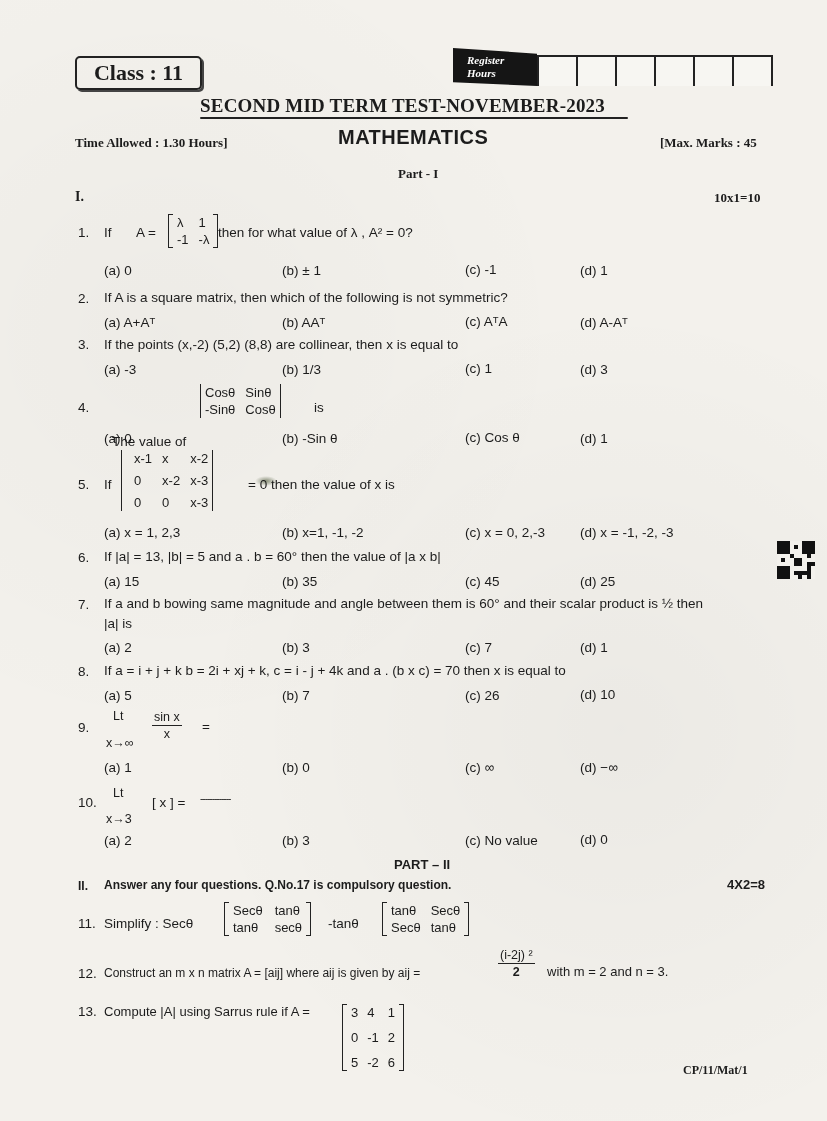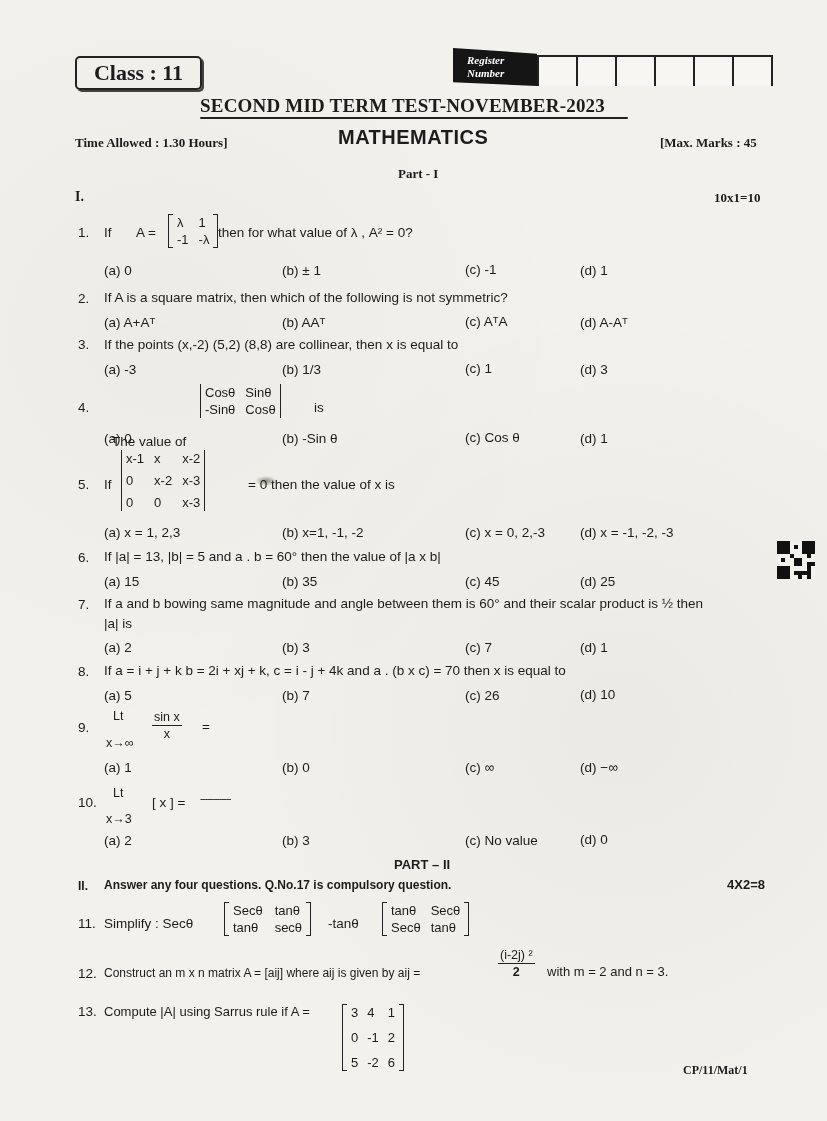--- a/index.html
+++ b/index.html
@@ -78,21 +78,21 @@
 
 <div class="page">
 
   <div class="abs class-box">
     <span>Class : 11</span>
   </div>
 
   <div class="abs reg-wrap">
     <div class="reg-label">
       <span>Register</span>
-      <span>Number</span>
+      <span>Hours</span>
     </div>
     <div class="reg-boxes">
       <div class="reg-box"></div>
       <div class="reg-box"></div>
       <div class="reg-box"></div>
       <div class="reg-box"></div>
       <div class="reg-box"></div>
       <div class="reg-box"></div>
     </div>
   </div>
@@ -156,21 +156,21 @@
   <div class="abs q" style="left:314px; top:400px;">is</div>
   <div class="abs opt" style="left:104px; top:431px;">(a) 0</div>
   <div class="abs opt" style="left:282px; top:431px;">(b)  -Sin θ</div>
   <div class="abs opt" style="left:465px; top:430px;">(c) Cos  θ</div>
   <div class="abs opt" style="left:580px; top:431px;">(d) 1</div>
 
   <div class="abs q" style="left:78px; top:477px;">5.</div>
   <div class="abs q" style="left:104px; top:477px;">If</div>
   <div class="matrix" style="left:121px; top:450px;">
     <div class="bar"></div>
-    <div class="mgrid" style="grid-template-columns:auto auto auto; row-gap:7px;">
+    <div class="mgrid" style="grid-template-columns:auto auto auto; row-gap:7px;margin-left:8px;">
       <span>x-1</span>
         <span>x</span>
         <span>x-2</span>
       <span>0</span>
         <span>x-2</span>
         <span>x-3</span>
       <span>0</span>
         <span>0</span>
         <span>x-3</span>
     </div>

